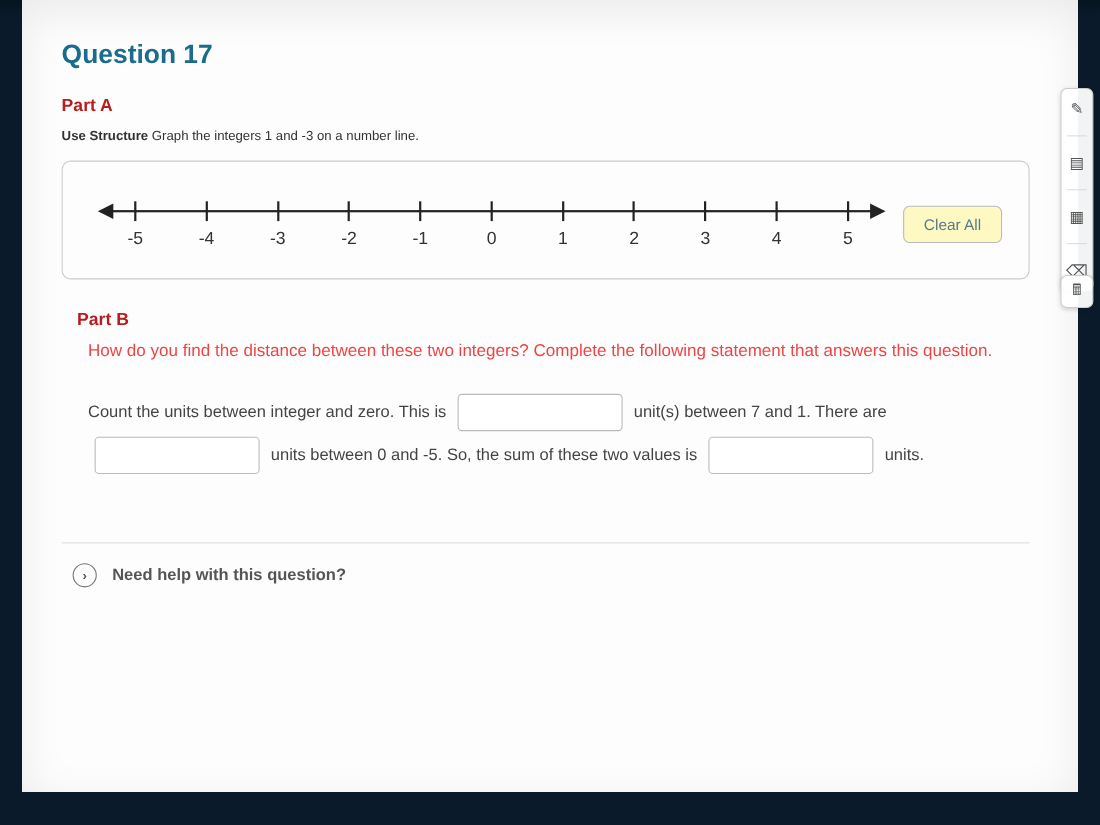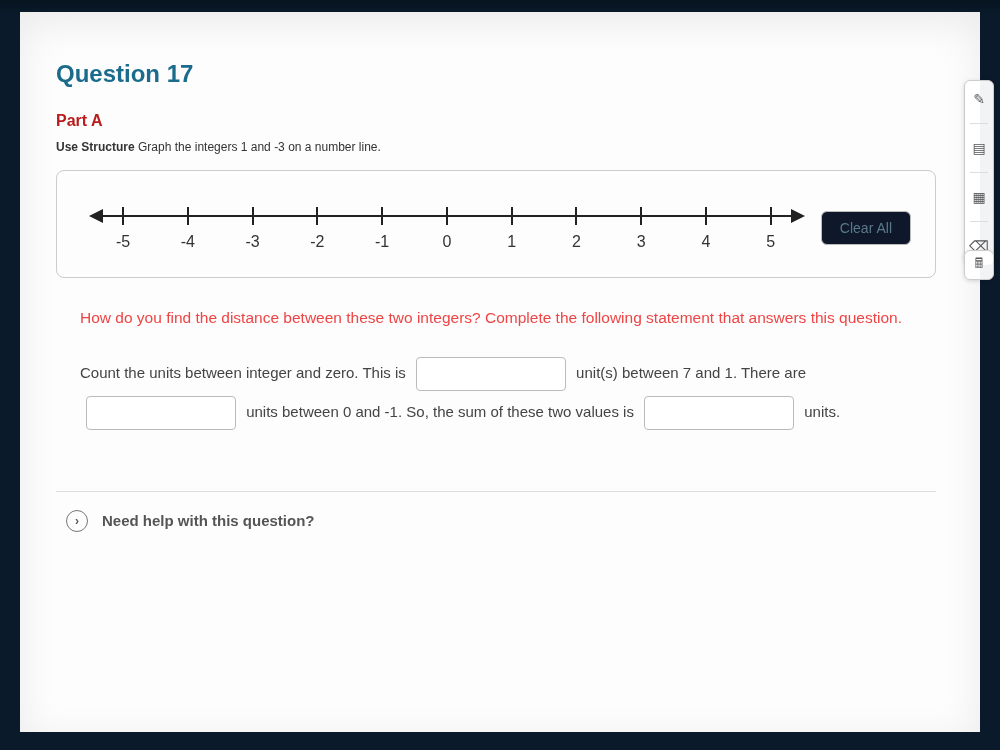--- a/index.html
+++ b/index.html
@@ -11,22 +11,22 @@
     align-items: flex-start;
     min-height: 750px;
     width: 1000px;
     overflow: hidden;
     position: relative;
   }
   .page {
     background: #fdfdfd;
     width: 960px;
     min-height: 720px;
-    margin: 12px;
-    padding: 28px 44px 0 36px;
+    margin: 0;
+    padding: 16px 44px 0 36px;
     color: #3b3b3b;
     position: relative;
     box-shadow: inset 0 10px 40px rgba(0,0,0,0.08);
   }
   .qtitle {
     color: #1a6b8c;
     font-size: 24px;
     font-weight: 700;
     margin: 20px 0 24px 0;
   }
@@ -80,21 +80,21 @@
     width: 20px;
   }
   .tick .mark {
     width: 2px; height: 18px; background: #222;
   }
   .tick .lbl {
     margin-top: 8px; font-size: 16px; color: #333;
   }
   .btn {
     border: 1px solid #bbb;
-    background: #0f172a;
+    background: #fef9c3;
     color: #4a6;
     color:#5a7a8a;
     border-radius: 6px;
     padding: 8px 18px;
     font-size: 14px;
     cursor: pointer;
     white-space: nowrap;
   }
   .partB { padding-left: 14px; }
   .partB .part-label { margin-bottom: 8px; }
@@ -223,29 +223,30 @@
               <div class="mark"></div>
               <div class="lbl">5</div>
             </div>
         </div>
       </div>
     </div>
     <button class="btn">Clear All</button>
   </div>
 
   <div class="partB">
+    <p class="part-label">Part B</p>
     <p class="pb-text">How do you find the distance between these two integers? Complete the following statement that answers this question.</p>
 
     <div class="fill">
       <span>Count the units between integer and zero. This is</span>
       <input class="blank" type="text" style="">
       <span>unit(s) between 7 and 1. There are</span>
       <br>
       <input class="blank" type="text" style="">
-      <span>units between 0 and -1. So, the sum of these two values is</span>
+      <span>units between 0 and -5. So, the sum of these two values is</span>
       <input class="blank" type="text" style="">
       <span>units.</span>
     </div>
   </div>
 
   <div class="help-bar">
     <span class="help-ico">›</span>
     <span>Need help with this question?</span>
   </div>
 

